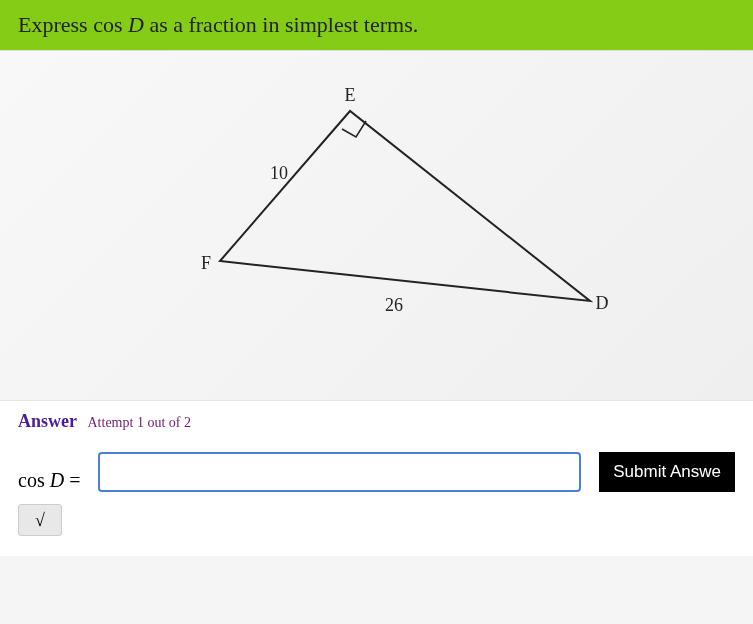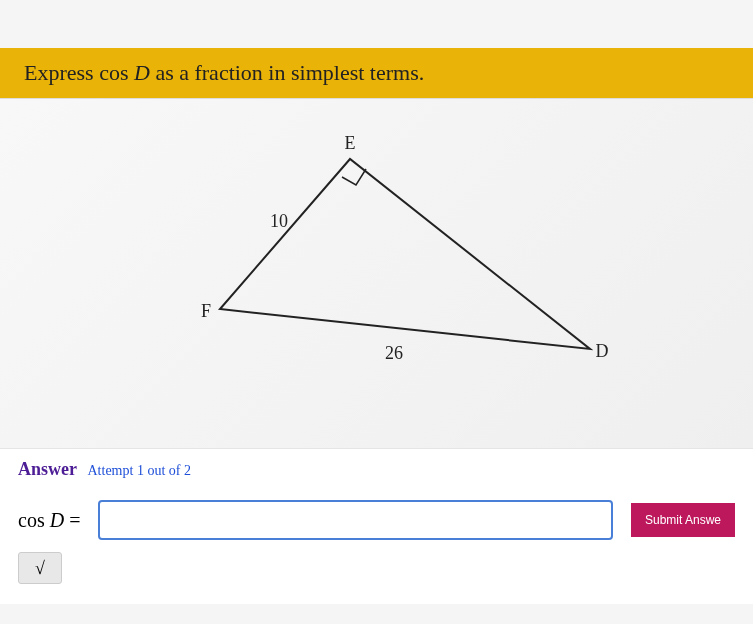--- a/index.html
+++ b/index.html
@@ -5,23 +5,22 @@
     * { box-sizing: border-box; margin: 0; padding: 0; }
     body {
       font-family: Georgia, 'Times New Roman', serif;
       background: #f5f5f5;
       width: 753px;
       height: 624px;
       position: relative;
       overflow: hidden;
     }
     .question-area {
-      padding: 12px 24px;
-      background: #eab308;
-      margin-top: 48px;
+      padding: 12px 18px;
+      background: #84cc16;
     }
     .question-text {
       font-size: 22px;
       color: #222;
       font-family: Georgia, serif;
     }
     .question-text .math-var {
       font-style: italic;
       font-family: 'Times New Roman', serif;
     }
@@ -46,50 +45,50 @@
       font-size: 18px;
       color: #333;
       margin-bottom: 20px;
     }
     .answer-header .bold {
       font-weight: bold;
       color: #4c1d95;
     }
     .answer-header .attempt {
       font-size: 14px;
-      color: #1d4ed8;
+      color: #701a75;
       font-weight: normal;
       margin-left: 6px;
     }
     .input-row {
       display: flex;
-      align-items: center;
+      align-items: flex-end;
       gap: 18px;
     }
     .cos-label {
       font-size: 20px;
       font-family: 'Times New Roman', serif;
       white-space: nowrap;
     }
     .cos-label .var { font-style: italic; }
     .answer-input {
       flex: 1;
       height: 40px;
       border: 2px solid #4a7fd8;
       border-radius: 4px;
       padding: 0 10px;
       font-size: 18px;
       background: #fff;
     }
     .submit-btn {
-      background: #be185d;
+      background: #000000;
       color: #fff;
       border: none;
       padding: 10px 14px;
-      font-size: 12px;
+      font-size: 17px;
       cursor: pointer;
       white-space: nowrap;
     }
     .sqrt-btn {
       margin-top: 12px;
       width: 44px;
       height: 32px;
       background: #e8e8e8;
       border: 1px solid #ccc;
       border-radius: 3px;

